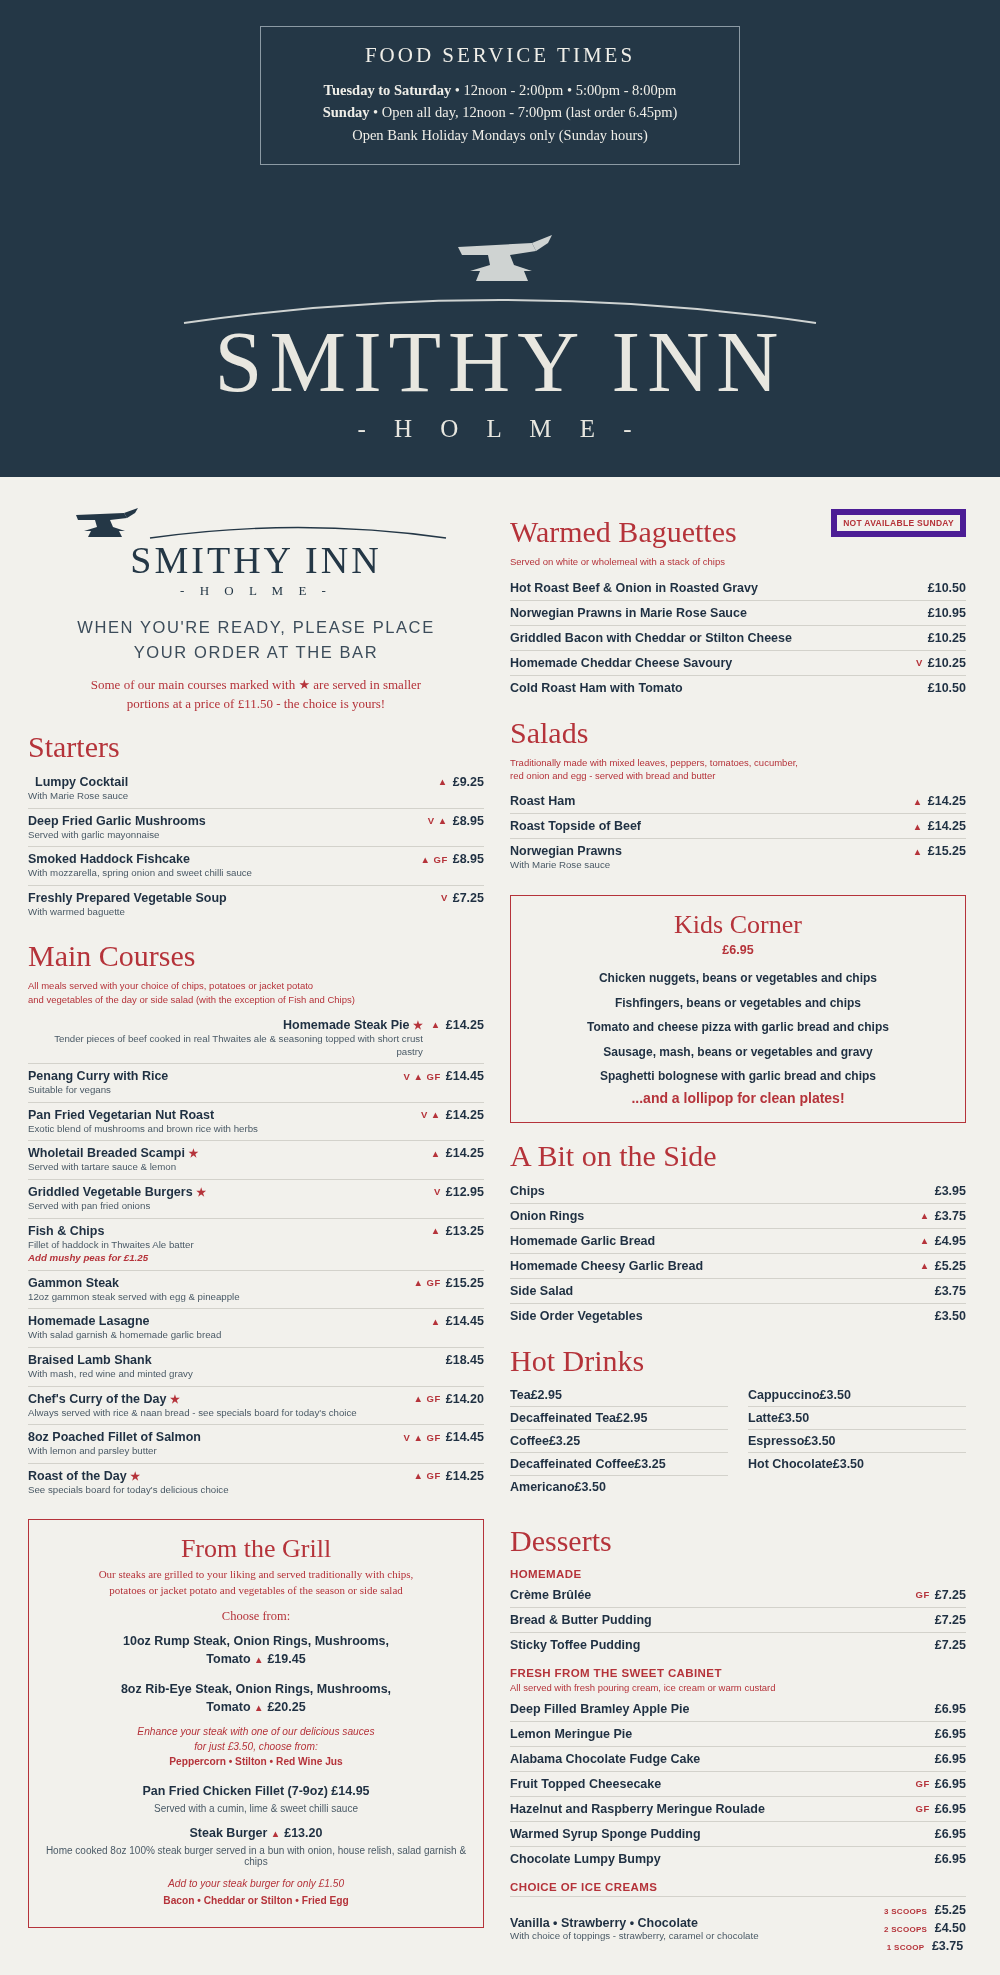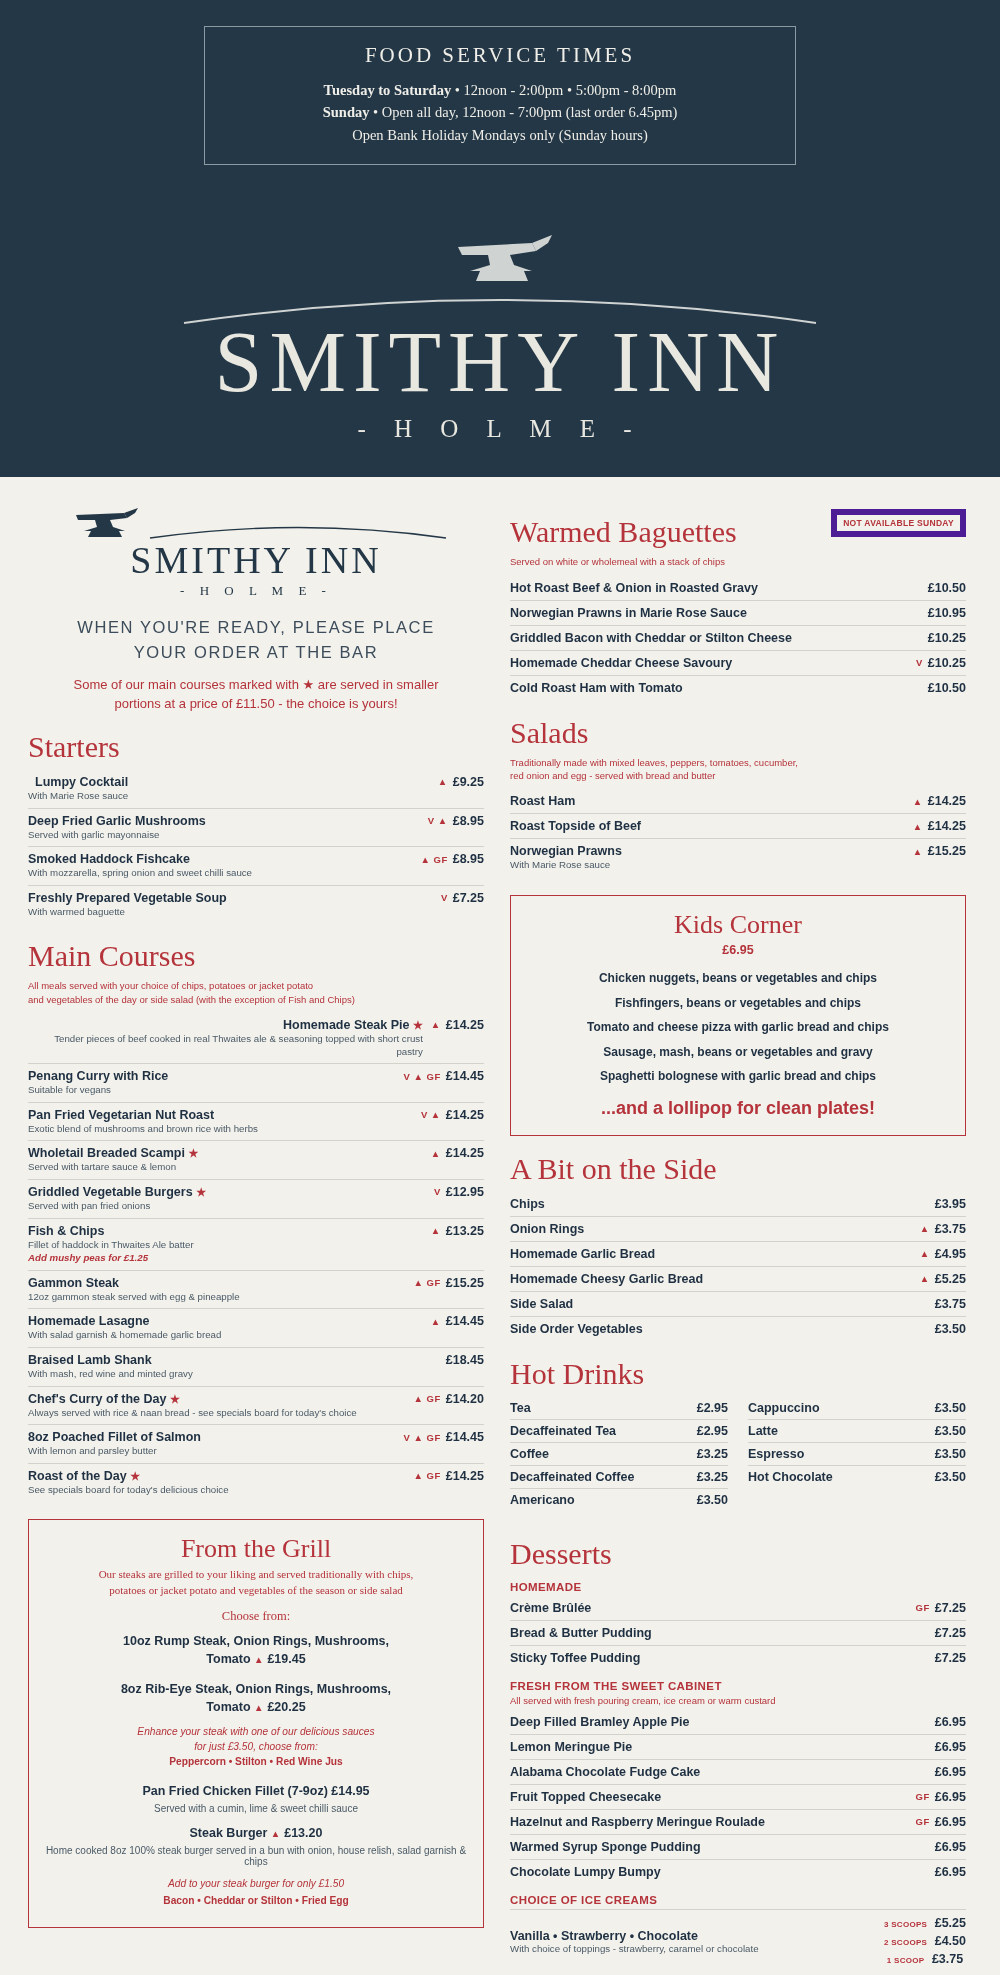--- a/index.html
+++ b/index.html
@@ -12,21 +12,21 @@
   .page { width: 1000px; position: relative; }
 
   
   .hero {
     background: #243746;
     padding: 26px 0 34px 0;
     position: relative;
   }
   .times-box {
     border: 1px solid #8c9aa4;
-    width: 592px;
+    width: 480px;
     margin: 0 auto;
     padding: 16px 10px 18px 10px;
     text-align: center;
     color: #efeee8;
     font-family: "Liberation Serif", serif;
   }
   .times-title {
     font-size: 21px;
     letter-spacing: 3px;
     font-family: "Liberation Serif", serif;
@@ -82,21 +82,21 @@
   .order-note {
     text-align: center;
     font-size: 16.5px;
     letter-spacing: 1.6px;
     color: #3c4c5a;
     line-height: 1.5;
     margin: 16px 0 10px 0;
   }
   .star-note {
     text-align: center;
-    font-family: Liberation Sans, sans-serif;
+    font-family: Liberation Serif, serif;
     font-size: 13px;
     color: #b5333a;
     line-height: 1.5;
     margin-bottom: 12px;
   }
 
   h2.section {
     font-family: "Liberation Serif", serif;
     font-size: 30px;
     color: #b5333a;
@@ -163,21 +163,21 @@
     text-align: center;
   }
   .box-title {
     font-family: "Liberation Serif", serif;
     font-size: 26px;
     color: #b5333a;
     margin-bottom: 3px;
   }
   .box-price { font-size: 12.5px; font-weight: bold; color: #b5333a; margin-bottom: 9px;}
   .box-line { font-size: 12px; font-weight: bold; line-height: 2.05; }
-  .box-foot { font-size: 18px; font-weight: bold; color: #b5333a; margin-top: 9px;}
+  .box-foot { font-size: 14px; font-weight: bold; color: #b5333a; margin-top: 1px;}
 
   .grill-note {
     font-family: "Liberation Serif", serif;
     font-size: 11px;
     color: #b5333a;
     line-height: 1.45;
     margin-bottom: 10px;
   }
   .grill-choose {
     font-family: "Liberation Serif", serif;
@@ -190,21 +190,21 @@
   .grill-sub { font-size: 10px; font-weight: normal; color: #4a5a66; margin-bottom: 10px;}
   .grill-red {
     font-size: 10.2px; color: #b5333a; font-style: italic; line-height: 1.45;
     margin: 9px 0 2px 0;
   }
 
   
   .drinks { display: flex; gap: 20px; }
   .drinks .half { flex: 1; }
   .drink-row {
-    display: flex; justify-content: space-between;
+    display: flex; 
     border-top: 1px solid #d3d2cb;
     padding: 4px 0;
     font-size: 12.5px; font-weight: bold;
   }
   .drink-row:first-child { border-top: none; }
 
   .sub-label {
     font-size: 11.5px; font-weight: bold; color: #b5333a;
     margin: 10px 0 3px 0; letter-spacing: .4px;
   }

